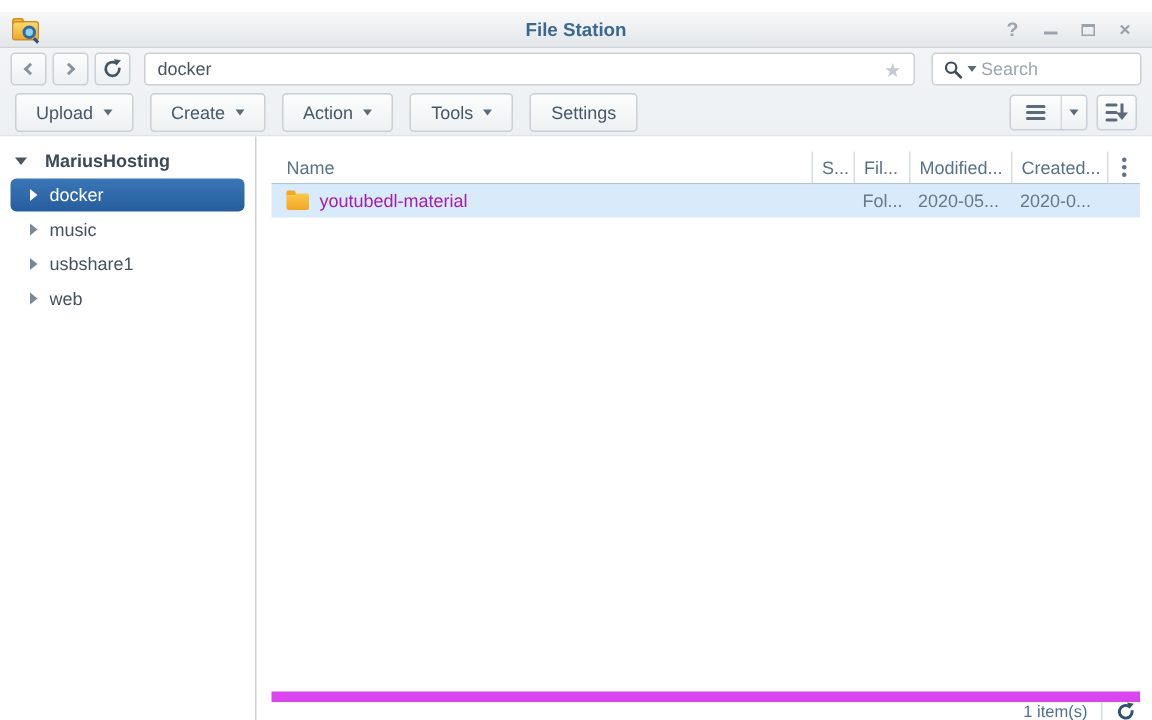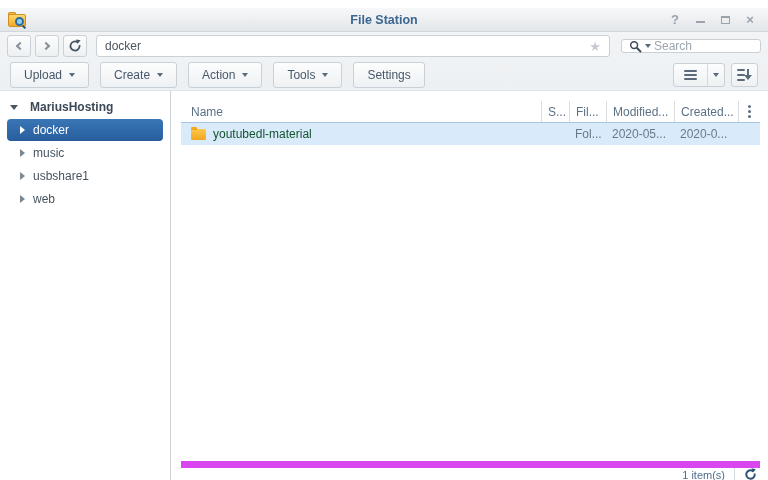--- a/index.html
+++ b/index.html
@@ -45,21 +45,21 @@
   .chev.right { transform:rotate(-135deg); margin-right:2px; }
   .refresh-nav { margin-left:17px; color:#45545f; }
   .path-field {
     flex:1; height:22px; margin-left:9px; background:#fff; border:1px solid #c9d0d6;
     border-radius:3px; display:flex; align-items:center; padding:0 8px;
   }
   .path-field input { border:none; outline:none; flex:1; font-family:inherit;
     font-size:12px; color:#4a555f; background:transparent; }
   .star { color:#c5cbd1; font-size:13px; line-height:1; }
   .search-box {
-    width:140px; height:14px; margin-left:11px; background:#fff; border:1px solid #c9d0d6;
+    width:140px; height:22px; margin-left:11px; background:#fff; border:1px solid #c9d0d6;
     border-radius:3px; display:flex; align-items:center; padding:0 7px; gap:3px; flex:0 0 auto;
   }
   .search-box svg { color:#3d4a57; flex:0 0 auto; }
   .caret { width:0; height:0; border-left:3.5px solid transparent;
     border-right:3.5px solid transparent; border-top:4px solid #5b6b79; flex:0 0 auto; }
   .search-box input { border:none; outline:none; width:80px; font-family:inherit;
     font-size:12px; color:#4a555f; background:transparent; }
   .search-box input::placeholder { color:#9ca6af; }
   
   .toolbarrow { height:30px; display:flex; align-items:center; padding:0 10px; gap:11px; }
@@ -103,21 +103,21 @@
   .col.name { flex:1; padding-left:10px; gap:7px; min-width:0; white-space:nowrap; overflow:hidden; }
   .col.size { width:28px; } .col.type { width:37px; } .col.mod { width:68px; }
   .col.created { width:64px; } .col.dots { width:22px; justify-content:center; }
   .col.size,.col.type,.col.mod,.col.created { padding-left:6px; white-space:nowrap; }
   .list-header { height:22px; display:flex; border-bottom:1px solid #a9c7e4; color:#5b7186; }
   .list-header .col.size,.list-header .col.type,.list-header .col.mod,
   .list-header .col.created,.list-header .col.dots { border-left:1px solid #d8dde2; }
   .dots-ico { width:3px; height:3px; border-radius:50%; background:#5e7185;
     box-shadow:0 5px 0 #5e7185, 0 10px 0 #5e7185; margin-bottom:10px; }
   .file-row { height:22px; display:flex; background:#d9eafb; color:#67798b; cursor:default; }
-  .file-row .fname { color:#14532d; }
+  .file-row .fname { color:#a21caf; }
   .folder-ico { width:15px; height:11px; background:linear-gradient(#fcc84e,#f2a51f);
     border-radius:1.5px; position:relative; flex:0 0 auto; }
   .folder-ico::before { content:""; position:absolute; left:0; top:-2px; width:6px; height:3px;
     background:#f2a81f; border-radius:1px 1px 0 0; }
   .spacer { flex:1; }
   .status-bar { height:21px; border-top:7px solid #d946ef; border-bottom:1px solid #cfe0ef;
     margin-bottom:6px; display:flex; align-items:center; justify-content:flex-end;
     font-size:11px; color:#4f6f8f; padding-right:3px; }
   .vdiv { width:1px; height:13px; background:#d3dce4; margin:0 9px; }
   .refresh-status { color:#2e5170; display:flex; align-items:center; }

